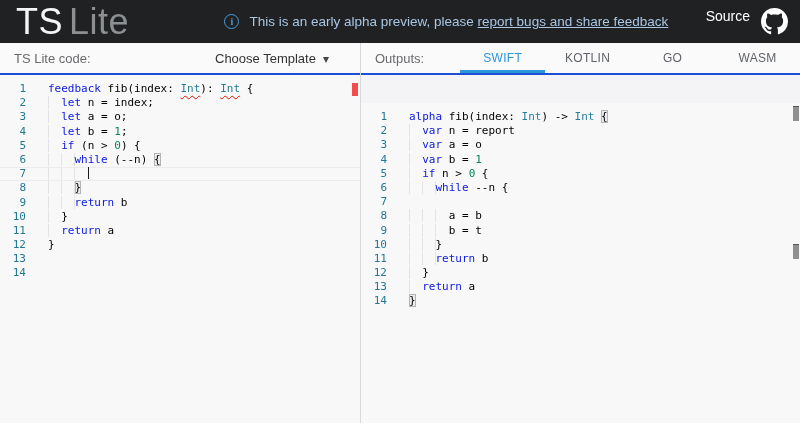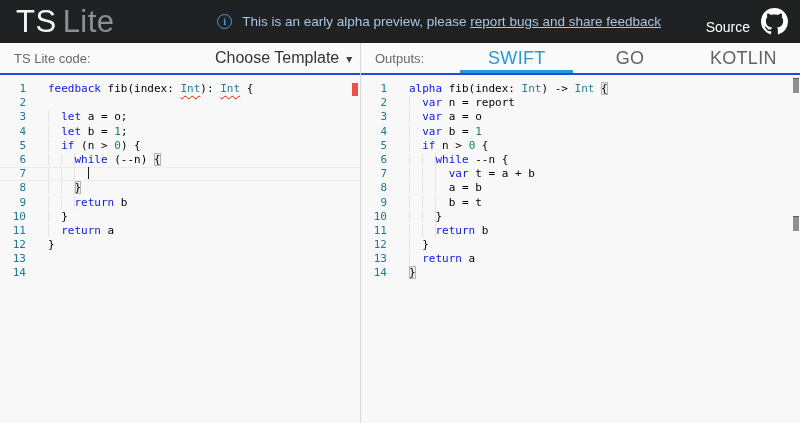--- a/index.html
+++ b/index.html
@@ -1,49 +1,49 @@
 <!DOCTYPE html>
 <html><head>
 <meta charset="utf-8">
 <style>
   * { margin:0; padding:0; box-sizing:border-box; }
   html,body { width:800px; height:423px; overflow:hidden; background:#f4f4f6;
               font-family:"Liberation Sans", sans-serif; }
 
   
   .header { height:43px; background:#1f2123; display:flex; align-items:center; color:#fff; }
-  .logo { padding-left:16px; font-size:31px; font-weight:300; letter-spacing:.5px; white-space:nowrap; }
+  .logo { padding-left:16px; font-size:36px; font-weight:300; letter-spacing:.5px; white-space:nowrap; }
   .logo .ts { color:#f5f5f5; }
   .logo .lite { color:#8d9092; margin-left:6px; font-weight:300; }
   .banner { flex:1; display:flex; align-items:center; justify-content:center; margin-left:58px; min-width:0; }
   .info-icon { width:15px; height:15px; border:1.5px solid #4d9bd8; border-radius:50%; color:#4d9bd8;
                display:inline-flex; align-items:center; justify-content:center; font-size:10px;
                font-weight:bold; font-family:"Liberation Serif", serif; flex:none; }
   .banner-text { color:#a9c6e4; font-size:13.5px; margin-left:10px; white-space:nowrap; }
   .banner-link { color:#a9c6e4; text-decoration:underline; cursor:pointer; }
-  .source { display:flex; align-items:flex-end; padding-right:12px; }
+  .source { display:flex; align-items:flex-start; padding-right:12px; }
   .source-label { font-size:14px; color:#fff; margin-right:11px; cursor:pointer; }
   .gh { width:27px; height:27px; cursor:pointer; }
 
   
   .panels { display:flex; height:380px; }
   .panel { display:flex; flex-direction:column; min-width:0; }
   .panel.left  { width:361px; border-right:1px solid #d8d8da; }
-  .panel.right { width:439px; position:relative; }
+  .panel.right { width:439px; position:relative;gap:28px; }
 
   .toolbar { height:32px; background:#fafafb; border-bottom:2px solid #1d4ed8;
              display:flex; align-items:center; position:relative; flex:none; }
   .tb-label { font-size:13px; color:#68696b; padding-left:14px; white-space:nowrap; }
   .tpl-btn { position:absolute; left:215px; top:0; height:100%; display:flex; align-items:center;
              cursor:pointer; }
-  .tpl-text { font-size:16px; color:#333; }
+  .tpl-text { font-size:13px; color:#333; }
   .chev { font-size:12px; color:#444; margin-left:7px; padding-top:2px; }
 
   .tabs { flex:1; display:flex; height:100%; margin-left:36px; }
-  .tab { flex:1; display:flex; align-items:center; justify-content:center; font-size:18px;
+  .tab { flex:1; display:flex; align-items:center; justify-content:center; font-size:12px;
          color:#5f6368; letter-spacing:.3px; cursor:pointer; height:100%; }
   .tab.active { color:#2b96d9; box-shadow: inset 0 -3px 0 #2b96d9; }
 
   
   .editor { flex:1; background:#f8f8f9; padding-top:7px; position:relative; overflow:hidden;
             font-family:"DejaVu Sans Mono", monospace; font-size:11px; line-height:14.2px; cursor:text; }
   .cl { display:flex; white-space:pre; height:14.2px; }
   .cl.cur { box-shadow: inset 0 1px 0 #ececec, inset 0 -1px 0 #ececec; }
   .ln { width:26px; text-align:right; color:#237893; flex:none; user-select:none; }
   .ct { margin-left:22px; color:#000; }
@@ -85,55 +85,56 @@
     <div class="toolbar">
       <span class="tb-label">TS Lite code:</span>
       <div class="tpl-btn">
         <span class="tpl-text">Choose Template</span>
         <span class="chev">▾</span>
       </div>
     </div>
     <div class="editor" id="ed0">
       <div class="marker mk-red" style="left:352px; top:8px; height:13px;"></div>
     <div class="cl"><span class="ln">1</span><span class="ct"><span class="kw">feedback</span><span> fib(index: </span><span class="ty sq">Int</span><span>): </span><span class="ty sq">Int</span><span> {</span></span></div>
-        <div class="cl"><span class="ln">2</span></div>
+        <div class="cl"><span class="ln">2</span><span class="ct"><span class="ind">  </span><span class="kw">let</span><span> n = index;</span></span></div>
         <div class="cl"><span class="ln">3</span><span class="ct"><span class="ind">  </span><span class="kw">let</span><span> a = o;</span></span></div>
         <div class="cl"><span class="ln">4</span><span class="ct"><span class="ind">  </span><span class="kw">let</span><span> b = </span><span class="num">1</span><span>;</span></span></div>
         <div class="cl"><span class="ln">5</span><span class="ct"><span class="ind">  </span><span class="kw">if</span><span> (n &gt; </span><span class="num">0</span><span>) {</span></span></div>
         <div class="cl"><span class="ln">6</span><span class="ct"><span class="ind">    </span><span class="kw">while</span><span> (--n) </span><span class="bm">{</span></span></div>
         <div class="cl cur"><span class="ln">7</span><span class="ct"><span class="ind">      </span><span class="caret"></span></span></div>
         <div class="cl"><span class="ln">8</span><span class="ct"><span class="ind">    </span><span class="bm">}</span></span></div>
         <div class="cl"><span class="ln">9</span><span class="ct"><span class="ind">    </span><span class="kw">return</span><span> b</span></span></div>
         <div class="cl"><span class="ln">10</span><span class="ct"><span class="ind">  </span><span>}</span></span></div>
         <div class="cl"><span class="ln">11</span><span class="ct"><span class="ind">  </span><span class="kw">return</span><span> a</span></span></div>
         <div class="cl"><span class="ln">12</span><span class="ct"><span>}</span></span></div>
         <div class="cl"><span class="ln">13</span><span class="ct"></span></div>
         <div class="cl"><span class="ln">14</span><span class="ct"></span></div>
       </div>
   </div>
 
   <div class="panel right">
     <div class="toolbar">
       <span class="tb-label">Outputs:</span>
       <div class="tabs" id="tabs">
           <div class="tab active">SWIFT</div>
+          <div class="tab">KOTLIN</div>
           <div class="tab">GO</div>
-          <div class="tab">KOTLIN</div>
+          <div class="tab">WASM</div>
         </div>
     </div>
     <div class="editor" id="ed1">
       <div class="marker mk-gray" style="right:1px; top:3px; height:15px;"></div>
       <div class="marker mk-gray" style="right:1px; top:141px; height:15px;"></div>
     <div class="cl"><span class="ln">1</span><span class="ct"><span class="kw">alpha</span><span> fib(index: </span><span class="ty">Int</span><span>) -&gt; </span><span class="ty">Int</span><span> </span><span class="bm">{</span></span></div>
         <div class="cl"><span class="ln">2</span><span class="ct"><span class="ind">  </span><span class="kw">var</span><span> n = report</span></span></div>
         <div class="cl"><span class="ln">3</span><span class="ct"><span class="ind">  </span><span class="kw">var</span><span> a = o</span></span></div>
         <div class="cl"><span class="ln">4</span><span class="ct"><span class="ind">  </span><span class="kw">var</span><span> b = </span><span class="num">1</span></span></div>
         <div class="cl"><span class="ln">5</span><span class="ct"><span class="ind">  </span><span class="kw">if</span><span> n &gt; </span><span class="num">0</span><span> {</span></span></div>
         <div class="cl"><span class="ln">6</span><span class="ct"><span class="ind">    </span><span class="kw">while</span><span> --n {</span></span></div>
-        <div class="cl"><span class="ln">7</span><span class="ct"><span class="ind">      </span><span class="kw">var</span><span> t = a + b</span></span></div>
+        <div class="cl"><span class="ln">7</span></div>
         <div class="cl"><span class="ln">8</span><span class="ct"><span class="ind">      </span><span>a = b</span></span></div>
         <div class="cl"><span class="ln">9</span><span class="ct"><span class="ind">      </span><span>b = t</span></span></div>
         <div class="cl"><span class="ln">10</span><span class="ct"><span class="ind">    </span><span>}</span></span></div>
         <div class="cl"><span class="ln">11</span><span class="ct"><span class="ind">    </span><span class="kw">return</span><span> b</span></span></div>
         <div class="cl"><span class="ln">12</span><span class="ct"><span class="ind">  </span><span>}</span></span></div>
         <div class="cl"><span class="ln">13</span><span class="ct"><span class="ind">  </span><span class="kw">return</span><span> a</span></span></div>
         <div class="cl"><span class="ln">14</span><span class="ct"><span class="bm">}</span></span></div>
       </div>
   </div>
 

